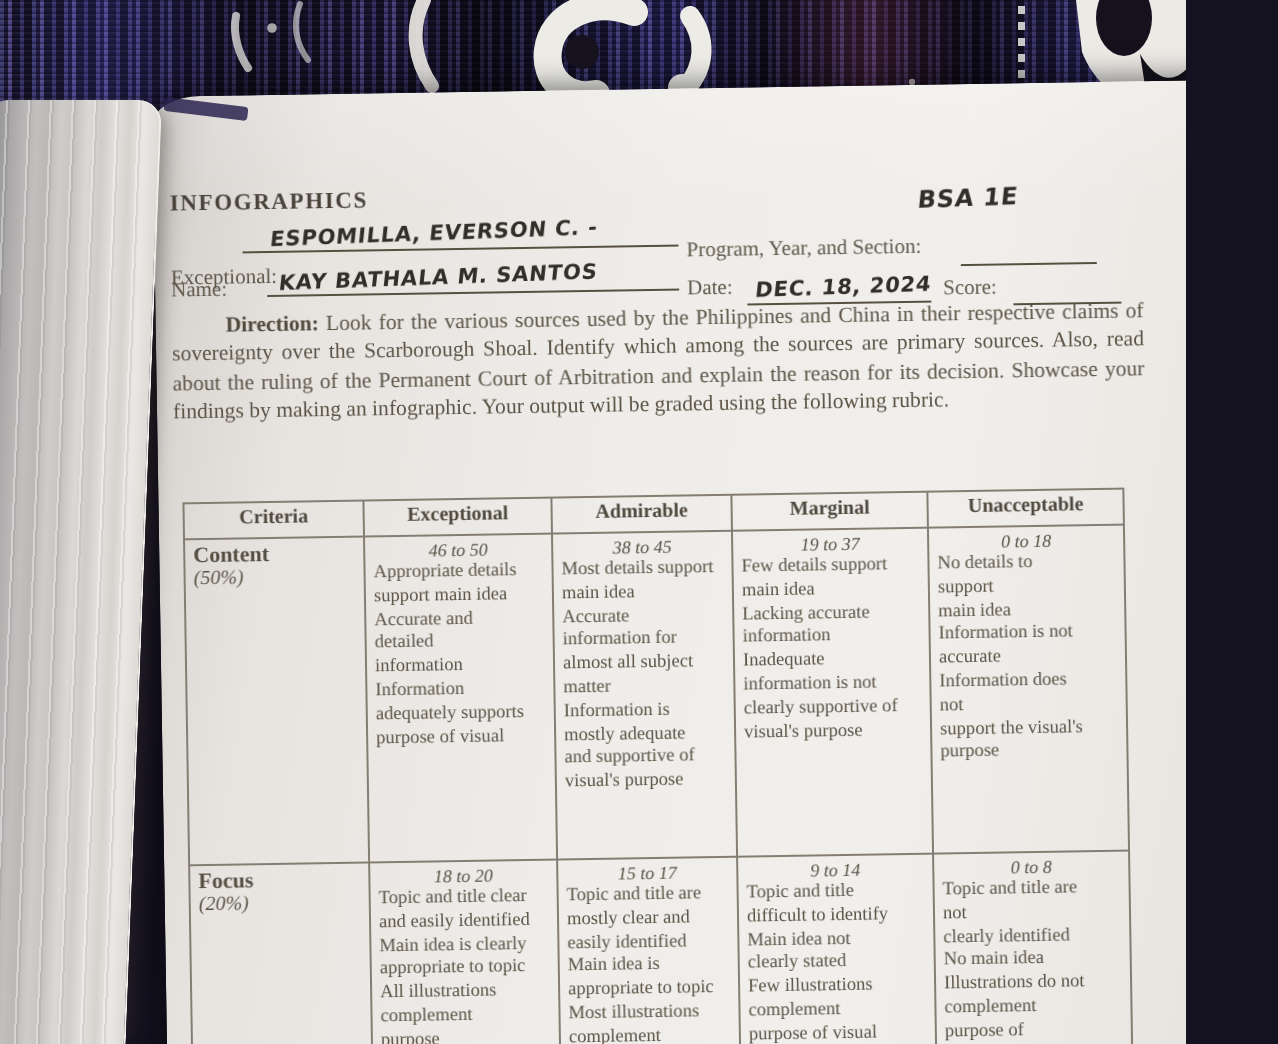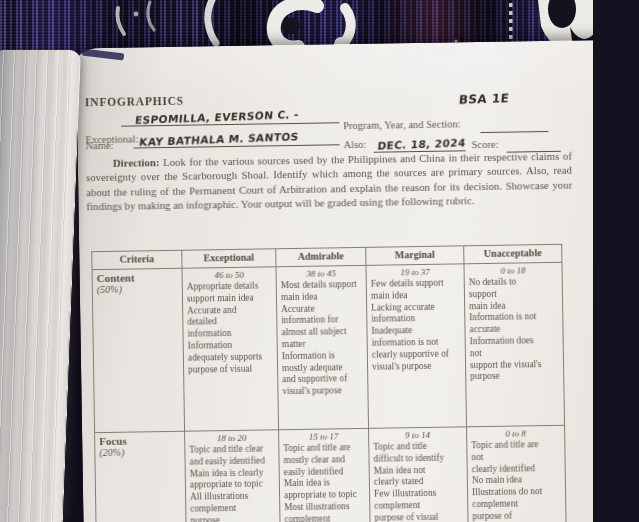--- a/index.html
+++ b/index.html
@@ -114,21 +114,21 @@
 
       <span class="abs plabel" style="left:266px;top:76px;">Program, Year, and Section:</span>
       <span class="abs uline" style="left:403px;top:70px;width:68px;height:20px;"></span>
       <span class="abs hand" style="left:382px;top:50px;font-size:12px;">BSA 1E</span>
 
       <span class="abs plabel" style="left:8px;top:86px;">Exceptional:</span>
       <span class="abs uline" style="left:56px;top:80px;width:206px;height:20px;">
         <span class="hand" style="font-size:10.5px;padding:0 0 1px 6px;">KAY BATHALA M. SANTOS</span>
       </span>
 
-      <span class="abs plabel" style="left:266px;top:95px;">Also:</span>
+      <span class="abs plabel" style="left:266px;top:95px;">Date:</span>
       <span class="abs uline" style="left:296px;top:88px;width:92px;height:20px;">
         <span class="hand" style="font-size:10.5px;padding:0 0 1px 4px;">DEC. 18, 2024</span>
       </span>
       <span class="abs plabel" style="left:394px;top:97px;text-align:right;">Score:</span>
       <span class="abs uline" style="left:429px;top:90px;width:54px;height:20px;">
         <span class="hand" style="font-size:10.5px;"></span>
       </span>
 
       <p class="abs direction" style="left:8px;top:108px;width:486px;margin:0;"><span class="dlabel">Direction:</span><span> Look for the various sources used by the Philippines and China in their respective claims of sovereignty over the Scarborough Shoal. Identify which among the sources are primary sources. Also, read about the ruling of the Permanent Court of Arbitration and explain the reason for its decision. Showcase your findings by making an infographic. Your output will be graded using the following rubric.</span></p>
 

